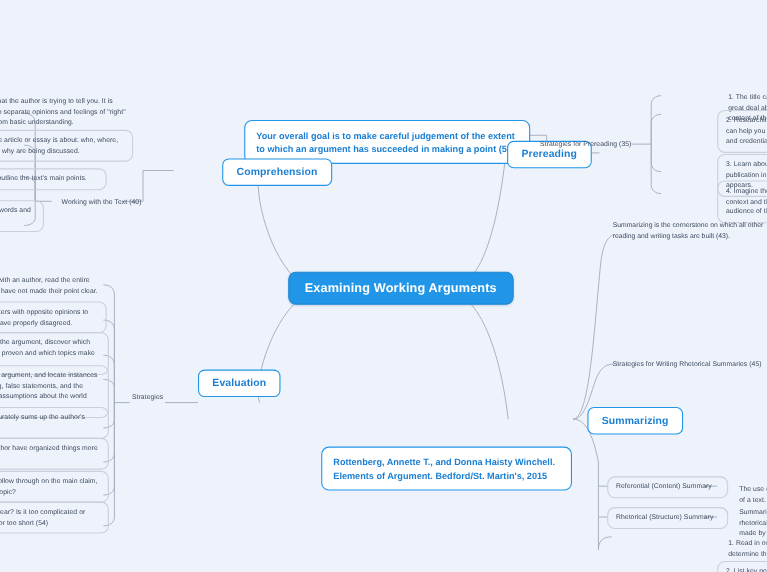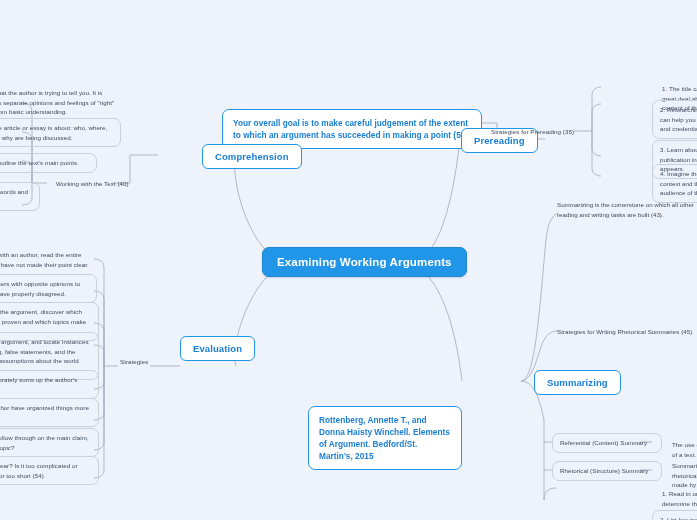--- a/index.html
+++ b/index.html
@@ -156,21 +156,21 @@
     <path d="M 544 470 L 552 470"></path>
     <path d="M 544 500 C 544 492 548 488 556 488"></path>
     <path d="M 640 442 L 652 442"></path>
     <path d="M 640 470 L 652 470"></path>
   </svg>
 
   <div class="node root" style="left:262px; top:247px;">Examining Working Arguments</div>
 
   <div class="node callout" style="left:222px; top:109px; width:260px;">Your overall goal is to make careful judgement of the extent to which an argument has succeeded in making a point (53).</div>
 
-  <div class="node callout" style="left:308px; top:406px; width:154px;">Rottenberg, Annette T., and Donna Haisty Winchell. Elements of Argument. Bedford/St. Martin's, 2015</div>
+  <div class="node callout" style="left:292px; top:406px; width:228px;">Rottenberg, Annette T., and Donna Haisty Winchell. Elements of Argument. Bedford/St. Martin's, 2015</div>
 
   <div class="node branch" style="left:158px; top:144px;margin-left:44px;">Comprehension</div>
 
   <div class="node sublabel" style="left:56px; top:179px;">Working with the Text (40)</div>
 
   <div class="node leaf" style="left:-48px; top:84px; width:170px;">Understand what the author is trying to tell you. It is often difficult to separate opinions and feelings of "right" and "wrong" from basic understanding.</div>
   <div class="node leaf boxed" style="left:-52px; top:118px; width:173px;">Identify what the article or essay is about: who, where, what, when and why are being discussed.</div>
   <div class="node leaf boxed" style="left:-56px; top:153px; width:153px;">Summarize and outline the text's main points.</div>
   <div class="node leaf boxed" style="left:-58px; top:182px; width:98px;">Define unfamiliar words and terms.</div>
 

